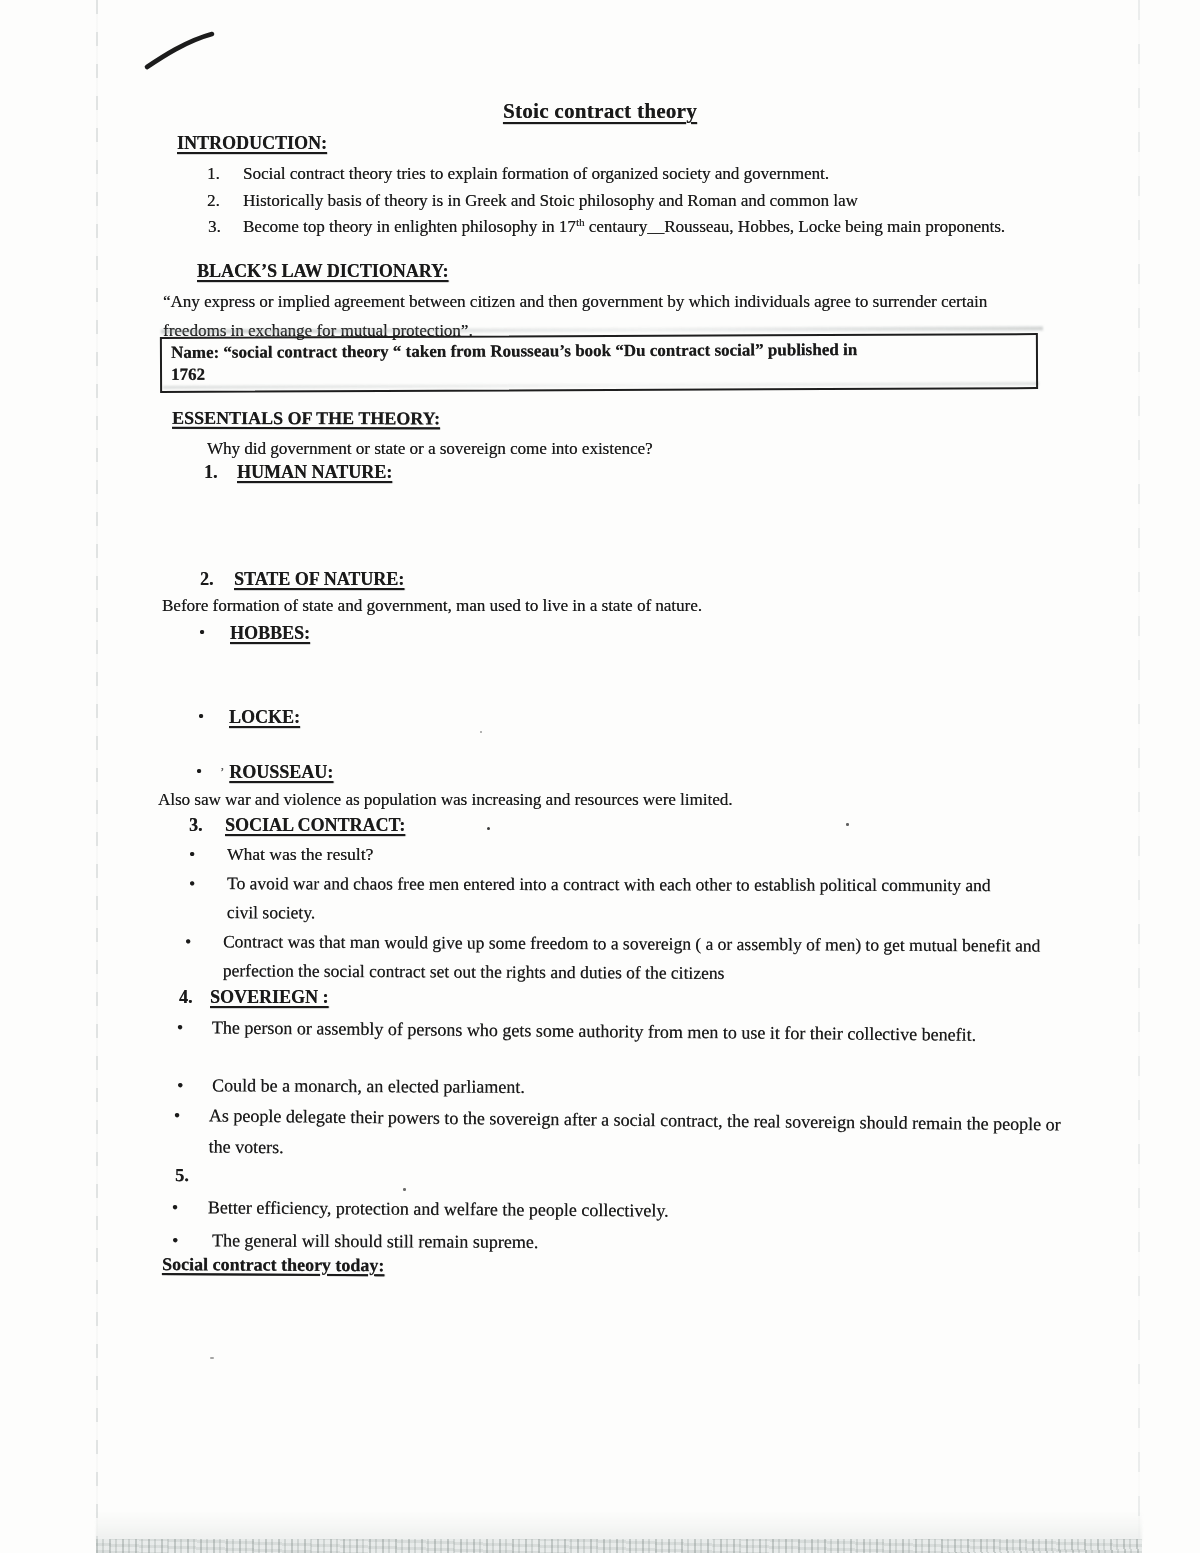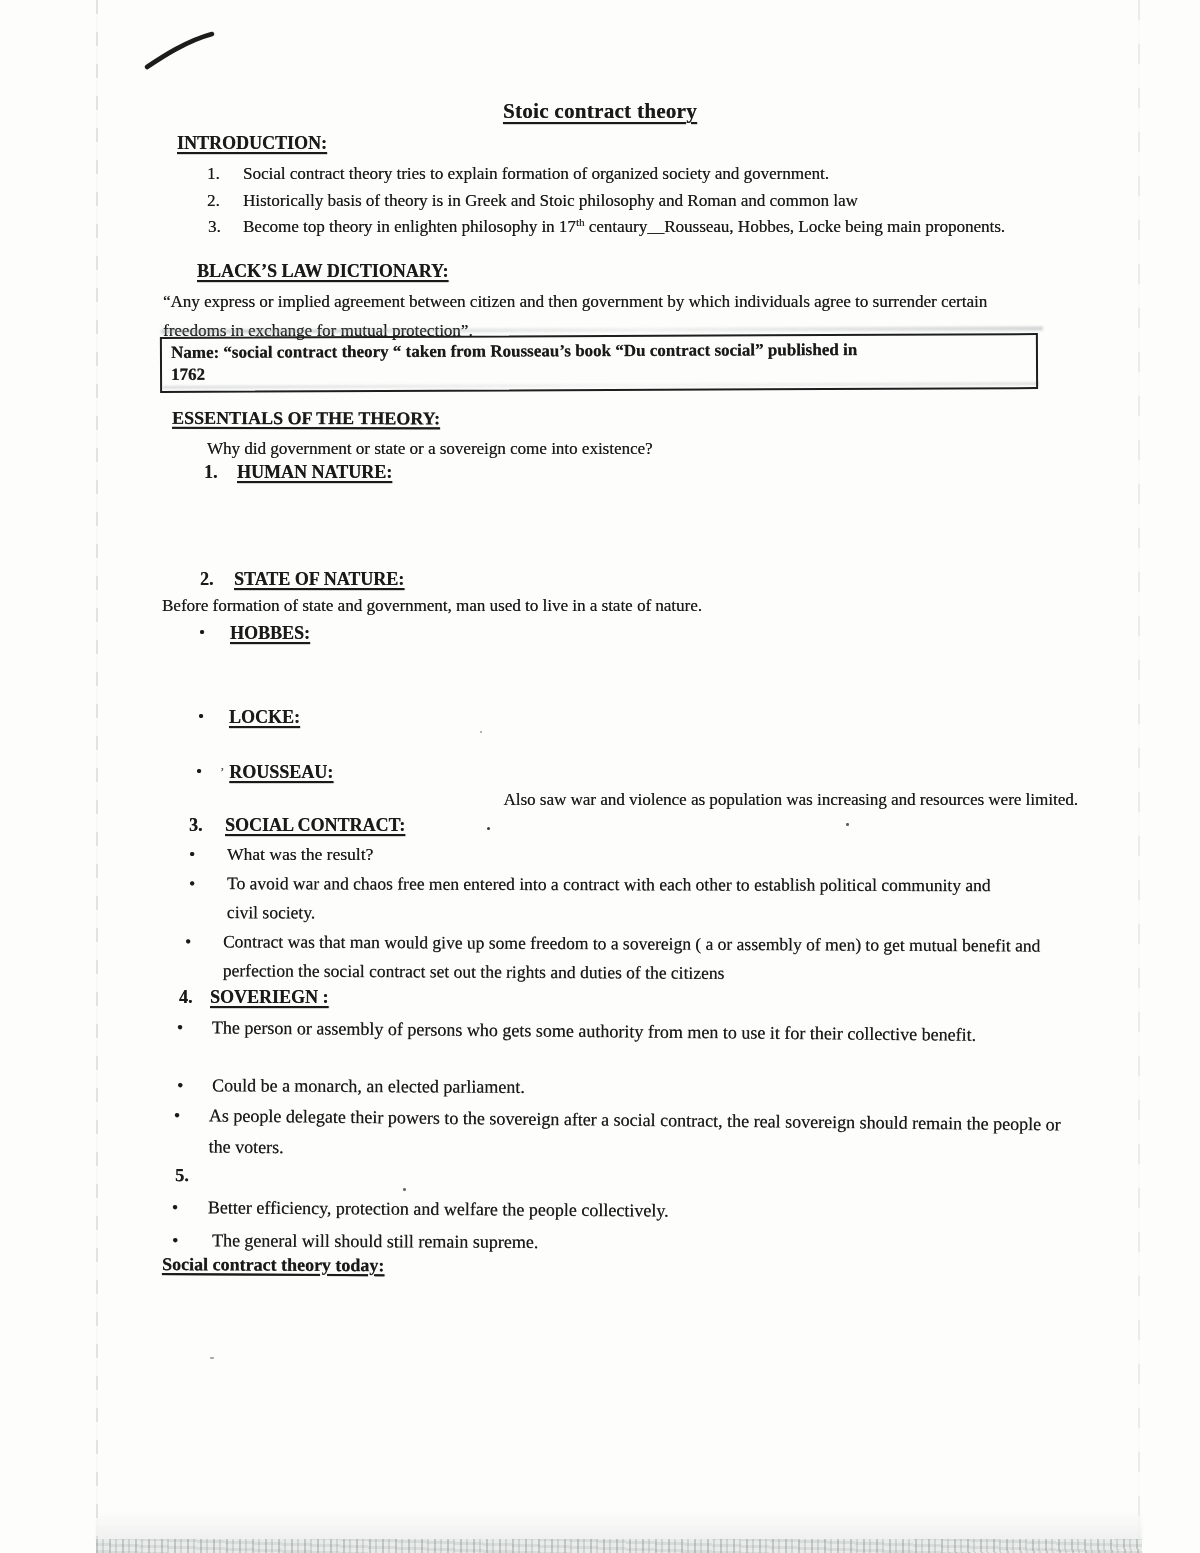--- a/index.html
+++ b/index.html
@@ -124,21 +124,21 @@
   <div class="blk body17 t row" style="left:198px; top:704px; width:700px;">
     <span class="mk" style="width:31px;">•</span>
     <span class="h18 u">LOCKE:</span>
   </div>
 
   <div class="blk body17 t row" style="left:196px; top:759px; width:700px;">
     <span class="mk" style="width:26px;">•</span>
     <span class="tick">’</span>
     <span class="h18 u">ROUSSEAU:</span>
   </div>
-  <div class="blk body17 t" style="left:158px; top:787px; width:920px;text-align:right;">Also saw war and violence as population was increasing and resources were limited.</div>
+  <div class="blk body17 t" style="left:158px; top:787px; width:920px;">Also saw war and violence as population was increasing and resources were limited.</div>
 
   <div class="blk body17 t row" style="left:189px; top:812px; width:700px;">
     <span class="mk h18" style="width:36px;">3.</span>
     <span class="h18 u">SOCIAL CONTRACT:</span>
   </div>
 
   <div class="blk body175 t row" style="left:189px; top:840px; width:850px;">
     <span class="mk" style="width:38px;">•</span>
     <span class="txt">What was the result?</span>
   </div>

